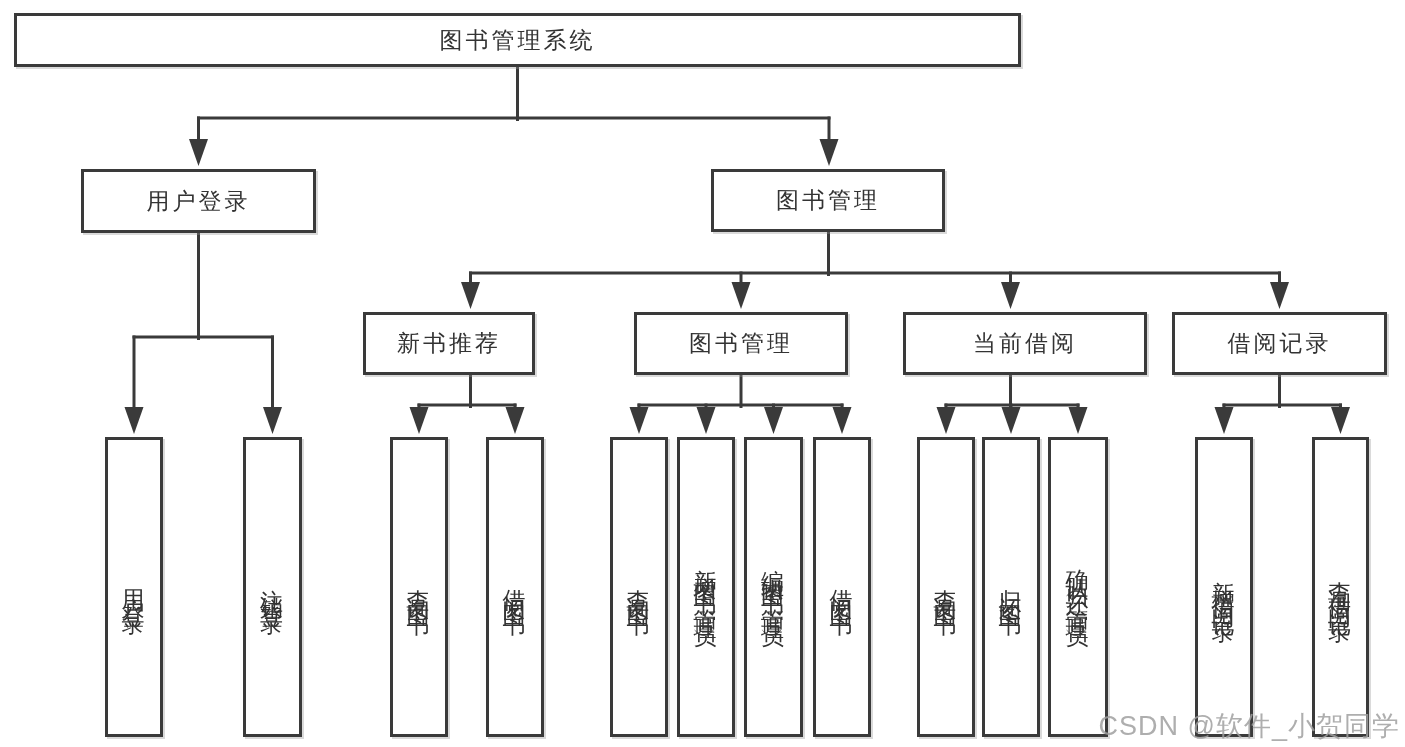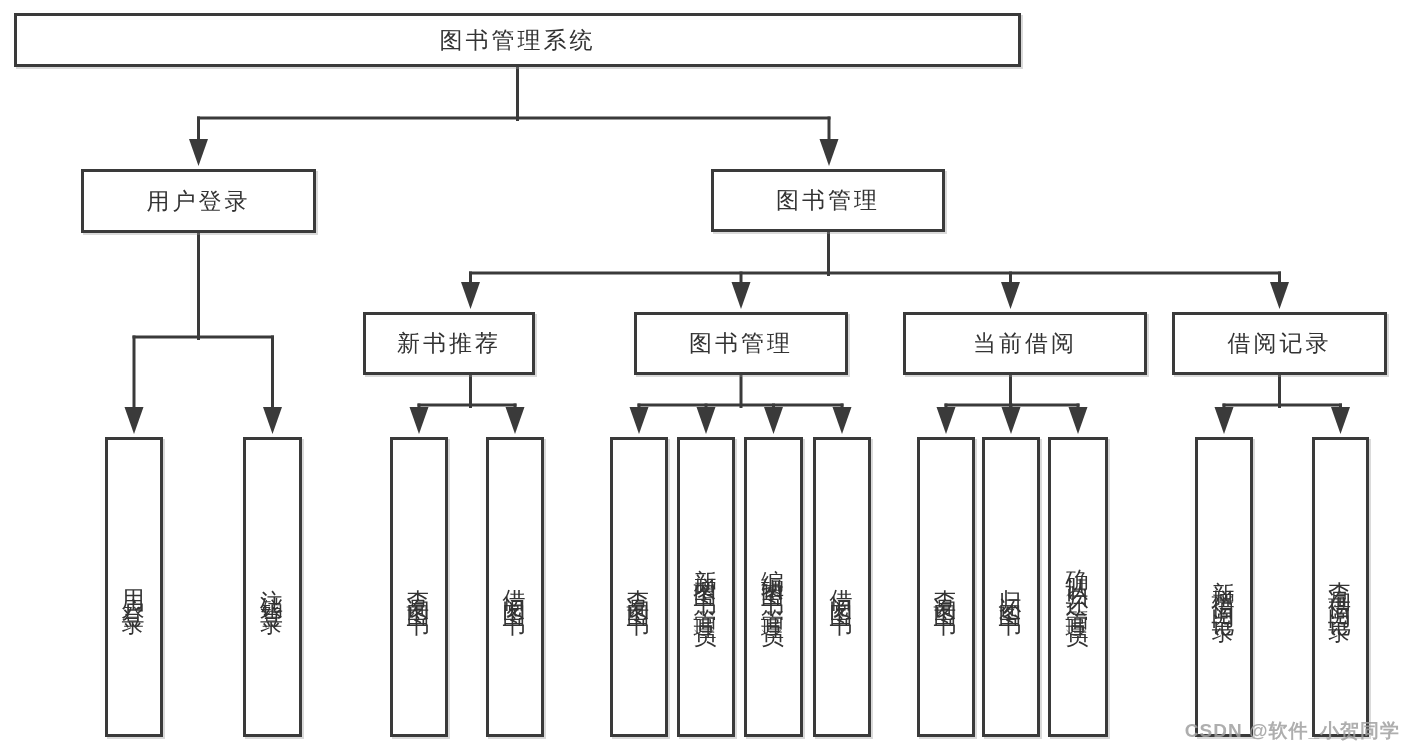--- a/index.html
+++ b/index.html
@@ -36,26 +36,25 @@
     writing-mode:vertical-rl;
     text-orientation:mixed;
     font-size:23px;
     letter-spacing:8px;
     white-space:normal;
   }
   .watermark{
     position:absolute;
     right:5px;
     bottom:3px;
-    font-size:19px;
+    font-size:27px;
     letter-spacing:1px;
     color:var(--wm);
     opacity:0.85;
     z-index:3;
-    font-weight:bold;
   }
 </style>
 </head>
 <body>
 
 <div class="stage">
 
   <svg class="wires" width="1405" height="747" viewBox="0 0 1405 747">
       <line x1="517.5" y1="67" x2="517.5" y2="119.5" stroke="#3a3a3a" stroke-width="3" stroke-linecap="square"></line>
       <line x1="198.5" y1="233" x2="198.5" y2="338.5" stroke="#3a3a3a" stroke-width="3" stroke-linecap="square"></line>

